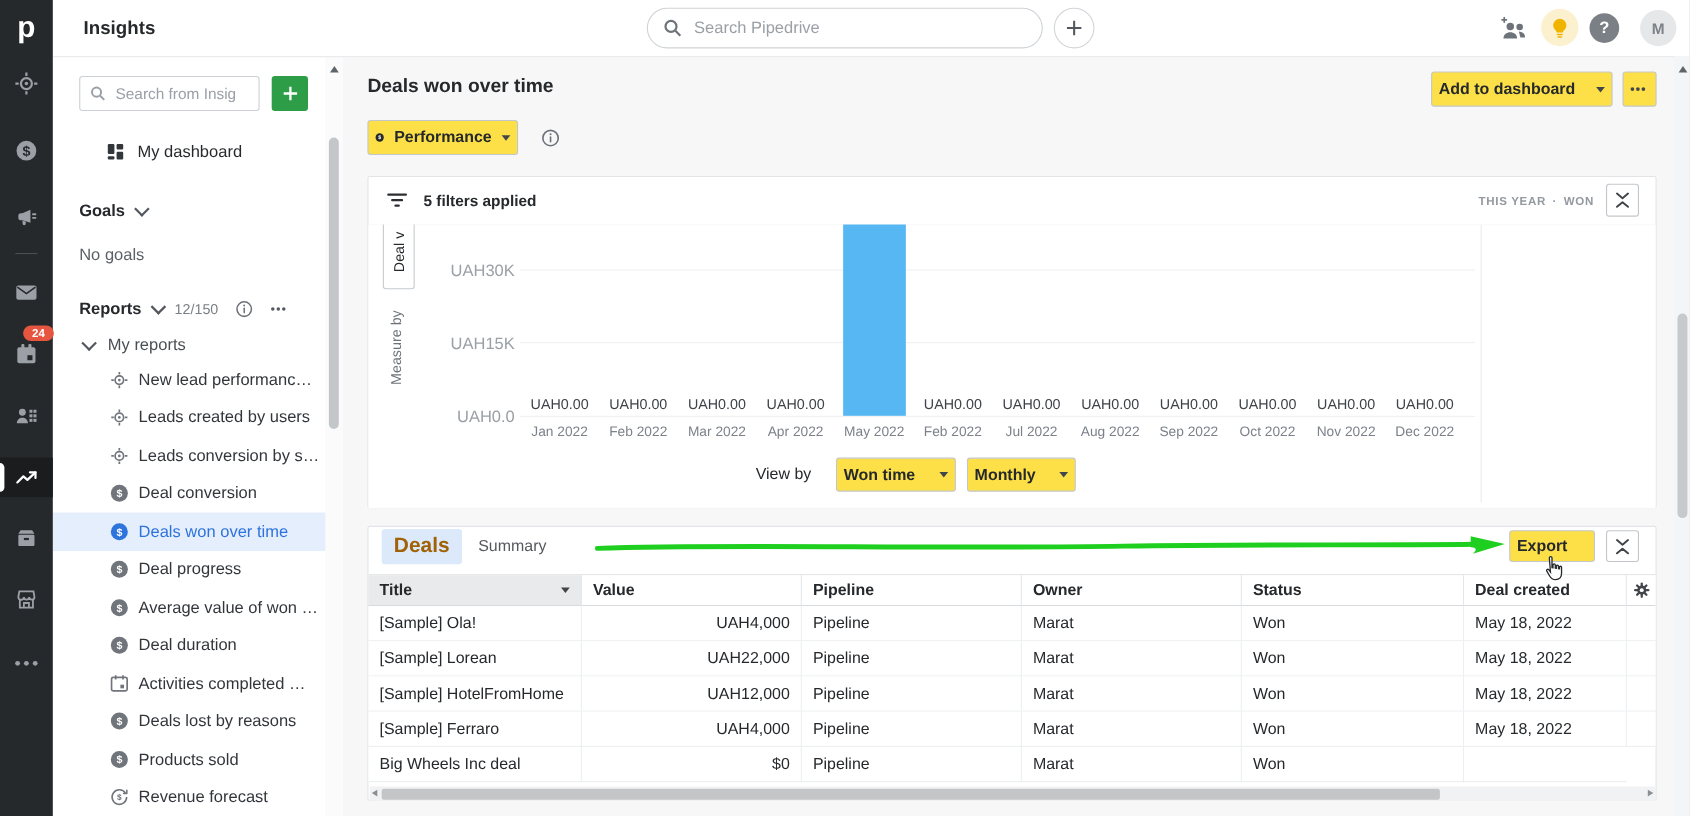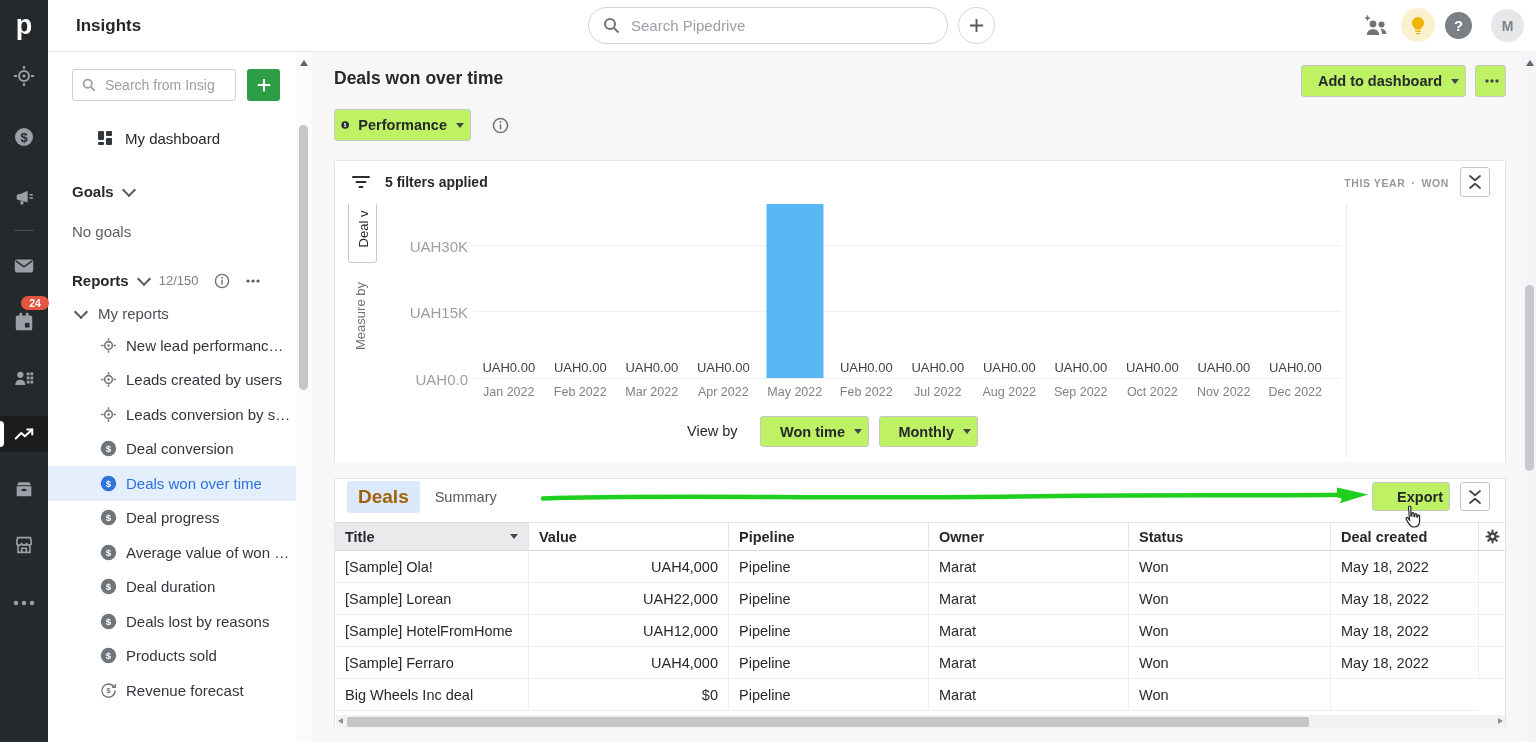--- a/index.html
+++ b/index.html
@@ -57,22 +57,22 @@
   .report-item.selected .rlabel{color:#2d72dd}
   .report-item.selected .ricon circle{fill:#2e74dd}
   .sb-scroll{position:absolute;left:296px;top:51px;width:16px;height:691px;background:#fbfbfc;z-index:12}
   .sb-thumb{position:absolute;left:3px;top:74px;width:9px;height:265px;background:#c4c7ca;border-radius:5px;cursor:pointer}
   .tri-up{width:0;height:0;border-left:4.5px solid transparent;border-right:4.5px solid transparent;border-bottom:6px solid #5f6469;
           position:absolute;left:3.5px;top:9px;cursor:pointer}
 
   
   .content{position:absolute;left:312px;top:51px;width:1210px;height:691px;background:#f7f7f8}
   .page-title{position:absolute;left:22px;top:17px;font-size:17.5px;font-weight:bold}
-  .btn{background:#bef264;border:1px solid #c3c7cb;border-radius:3px;font-weight:bold;font-size:14.5px;color:#26292c;
-       display:flex;align-items:center;justify-content:flex-end;gap:9px;cursor:pointer;box-sizing:border-box;font-family:inherit}
+  .btn{background:#fde047;border:1px solid #c3c7cb;border-radius:3px;font-weight:bold;font-size:14.5px;color:#26292c;
+       display:flex;align-items:center;justify-content:space-between;gap:9px;cursor:pointer;box-sizing:border-box;font-family:inherit}
   .caret{width:0;height:0;border-left:4.5px solid transparent;border-right:4.5px solid transparent;border-top:5.5px solid #42464b}
   .add-btn{position:absolute;left:989px;top:14px;width:165px;height:32px}
   .more-btn{position:absolute;left:1163px;top:14px;width:31px;height:32px}
   .perf-btn{position:absolute;left:22px;top:58px;width:137px;height:32px}
   .perf-info{position:absolute;left:180px;top:66px;cursor:pointer}
 
   .card{position:absolute;background:#fff;border:1px solid #e2e4e7;border-radius:2px;box-sizing:border-box}
   .chart-card{left:22px;top:109px;width:1172px;height:302px}
   .filter-row{position:relative;height:43px;border-bottom:1px solid #e9eaec}
   .filter-icn{position:absolute;left:16px;top:12px;cursor:pointer}
@@ -368,20 +368,30 @@
           <span class="ricon">
             <svg width="17" height="17" viewBox="0 0 22 22">
               <circle cx="11" cy="11" r="10" fill="#70757c"></circle>
               <text x="11" y="15.5" text-anchor="middle" font-size="12.5" font-weight="bold" fill="#fff">$</text>
             </svg>
           </span>
           <span class="rlabel">Deal duration</span>
         </div>
         <div class="report-item">
           <span class="ricon">
+            <svg width="17" height="17" viewBox="0 0 18 18" fill="none" stroke="#70757c" stroke-width="1.6">
+              <rect x="1.5" y="3" width="15" height="13" rx="1.5"></rect>
+              <path d="M5.5 1v4M12.5 1v4"></path>
+              <rect x="10" y="10" width="3.5" height="3.5" fill="#70757c" stroke="none"></rect>
+            </svg>
+          </span>
+          <span class="rlabel">Activities completed …</span>
+        </div>
+        <div class="report-item">
+          <span class="ricon">
             <svg width="17" height="17" viewBox="0 0 22 22">
               <circle cx="11" cy="11" r="10" fill="#70757c"></circle>
               <text x="11" y="15.5" text-anchor="middle" font-size="12.5" font-weight="bold" fill="#fff">$</text>
             </svg>
           </span>
           <span class="rlabel">Deals lost by reasons</span>
         </div>
         <div class="report-item">
           <span class="ricon">
             <svg width="17" height="17" viewBox="0 0 22 22">

